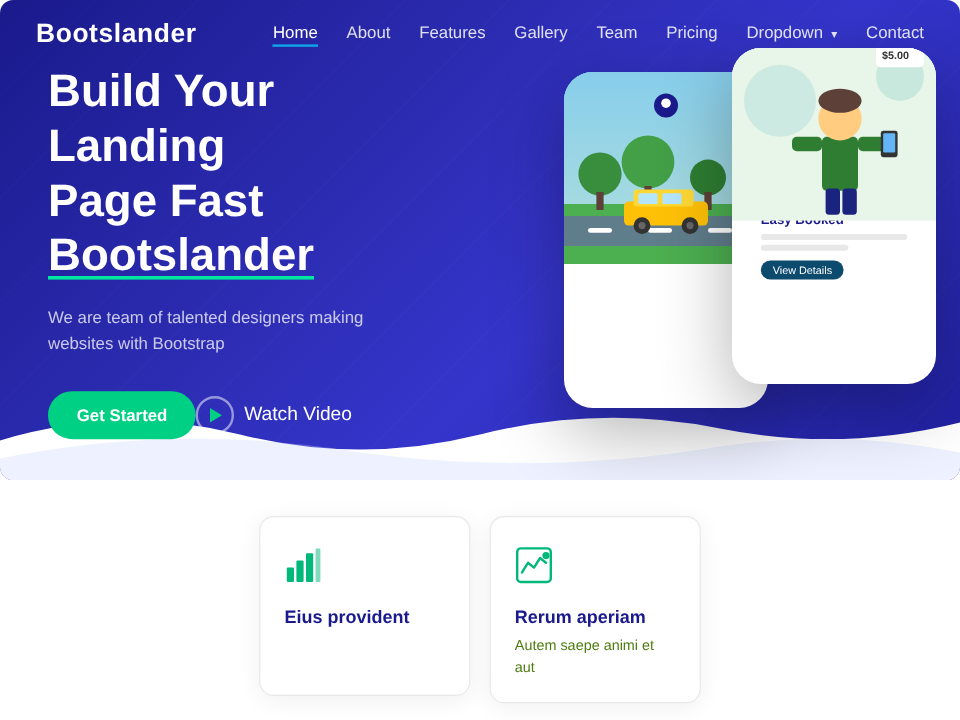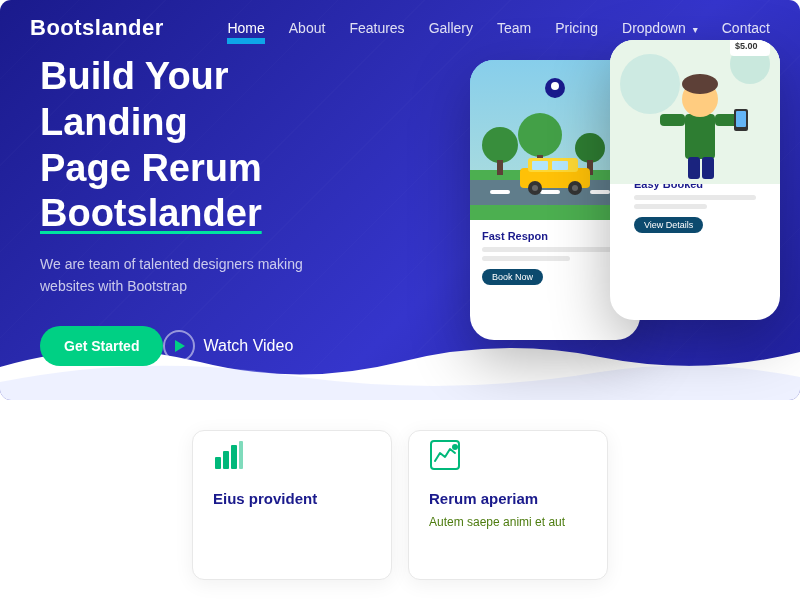--- a/index.html
+++ b/index.html
@@ -28,21 +28,21 @@
       list-style: none;
     }
     .nav-links li a {
       color: rgba(255,255,255,0.85);
       text-decoration: none;
       font-size: 14px;
       font-weight: 500;
     }
     .nav-links li a.active {
       color: #fff;
-      border-bottom: 6px solid #0ea5e9;
+      border-bottom: 2px solid #0ea5e9;
       padding-bottom: 2px;
     }
     .dropdown-arrow { font-size: 10px; margin-left: 3px; }
 
     
     .hero {
       position: relative;
       width: 800px;
       height: 400px;
       background: linear-gradient(135deg, #1a1a8c 0%, #2d2db5 40%, #3535cc 60%, #2020a0 100%);
@@ -238,26 +238,26 @@
       background: #fff;
       position: relative;
       display: flex;
       align-items: flex-start;
       justify-content: center;
       padding-top: 30px;
       gap: 0;
     }
 
     .feature-card {
-      width: 200px;
+      width: 176px;
       margin: 0 8px;
       background: #fff;
       border: 1px solid #e8e8e8;
       border-radius: 12px;
-      padding: 8px 20px 20px 20px;
+      padding: 24px 20px 20px 20px;
       box-shadow: 0 4px 20px rgba(0,0,0,0.06);
       min-height: 150px;
     }
     .feature-icon {
       color: #00b87a;
       font-size: 28px;
       margin-bottom: 12px;
     }
     .feature-title {
       font-size: 15px;
@@ -289,21 +289,21 @@
     <li><a href="#">Dropdown <span class="dropdown-arrow">▾</span></a></li>
     <li><a href="#">Contact</a></li>
   </ul>
 </nav>
 
 <section class="hero">
 
   <div class="hero-content">
     <h1 class="hero-title">
       <span>Build Your Landing</span><br>
-      <span>Page Rerum </span><span class="highlight">Bootslander</span>
+      <span>Page Fast </span><span class="highlight">Bootslander</span>
     </h1>
     <p class="hero-subtitle">We are team of talented designers making websites with Bootstrap</p>
     <div class="hero-buttons">
       <button class="btn-get-started">Get Started</button>
       <button class="btn-watch-video">
         <span class="play-icon-circle">
           <span class="play-triangle"></span>
         </span>
         <span>Watch Video</span>
       </button>
@@ -348,28 +348,20 @@
 
           <circle cx="65" cy="128" r="7" fill="#333"></circle>
           <circle cx="65" cy="128" r="3" fill="#666"></circle>
           <circle cx="105" cy="128" r="7" fill="#333"></circle>
           <circle cx="105" cy="128" r="3" fill="#666"></circle>
 
           <circle cx="85" cy="28" r="10" fill="#1a1a8c"></circle>
           <circle cx="85" cy="26" r="4" fill="#fff"></circle>
           <polygon points="85,38 80,30 90,30" fill="#1a1a8c"></polygon>
         </svg>
-      </div>
-      <div class="phone-back-body">
-        <div class="phone-label">Fast Respon</div>
-        <div class="phone-lines">
-          <div class="phone-line"></div>
-          <div class="phone-line short"></div>
-        </div>
-        <button class="phone-btn-sm">Book Now</button>
       </div>
     </div>
 
     <div class="phone-card front">
       <div class="phone-front-header">
 
         <svg viewBox="0 0 170 160" width="170" height="160" xmlns="http://www.w3.org/2000/svg">
           <rect width="170" height="160" fill="#e8f5e9"></rect>
 
           <circle cx="40" cy="60" r="30" fill="#b2dfdb" opacity="0.5"></circle>

